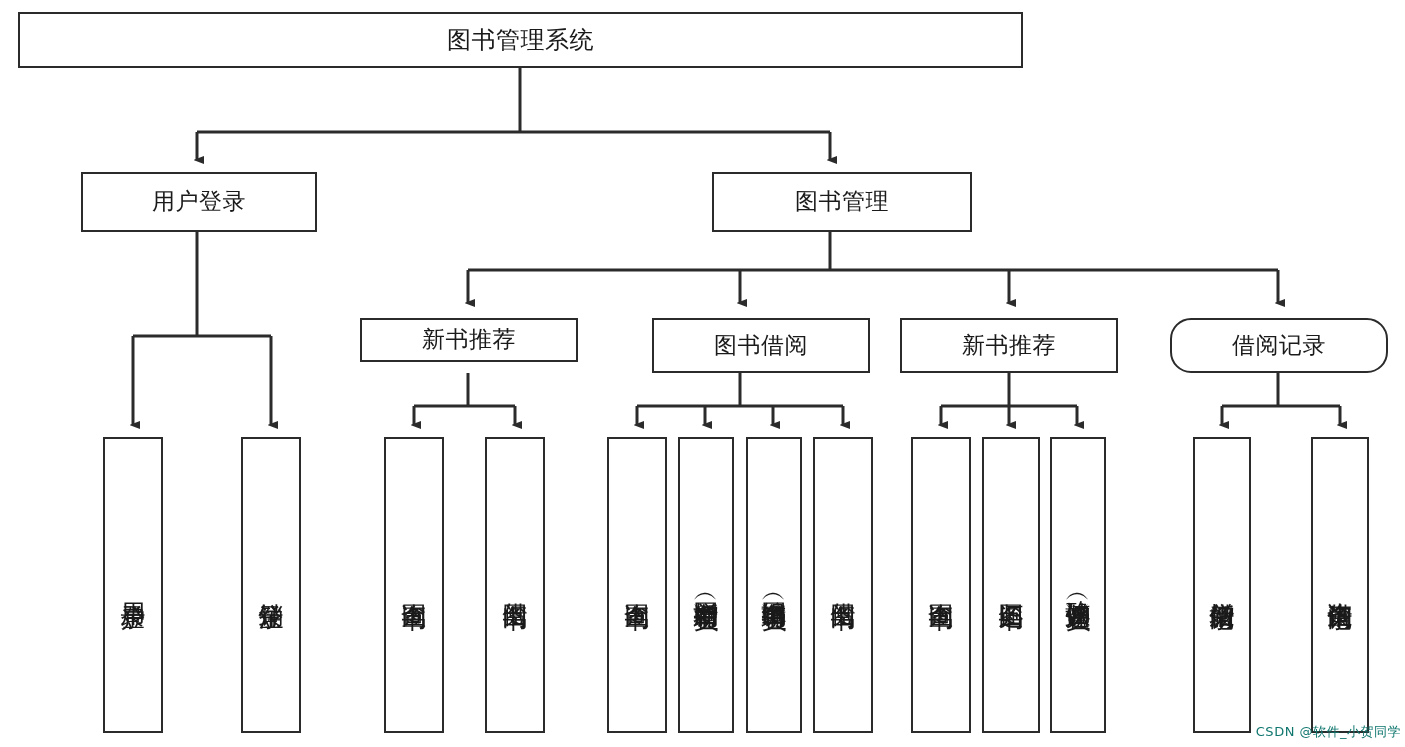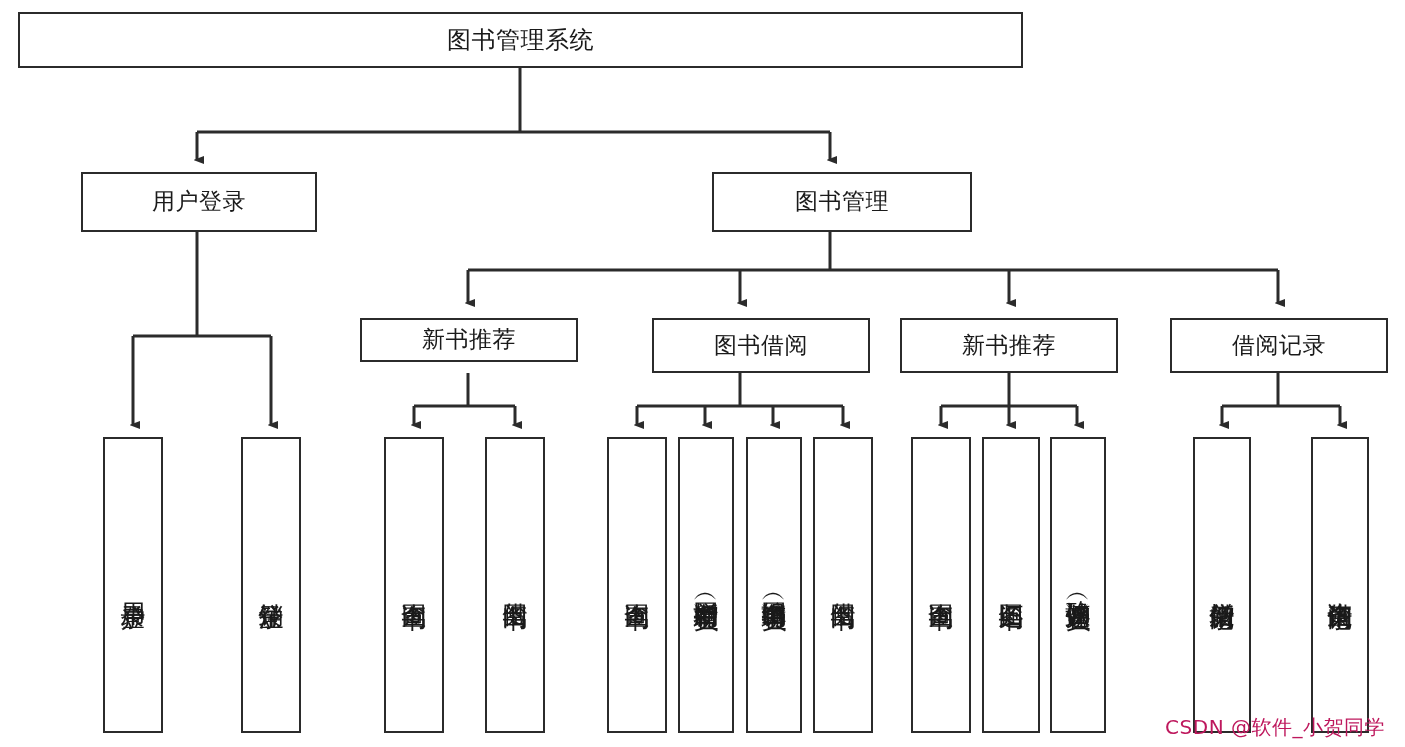--- a/index.html
+++ b/index.html
@@ -65,24 +65,24 @@
     line-height: 1;
     color: #1a1a1a;
     white-space: nowrap;
     text-align: center;
   }
   .leafwrap.tall .vlabel {
     font-size: 25px;
   }
   #watermark {
     position: absolute;
-    right: 20px;
+    right: 4px;
     bottom: 6px;
-    font-size: 20px;
-    color: #be185d;
+    font-size: 13px;
+    color: #0f766e;
     font-family: "DejaVu Sans", "Liberation Sans", sans-serif;
     white-space: nowrap;
     letter-spacing: 0.5px;
   }
 </style>
 </head>
 <body>
 
 <div id="canvas">
 
@@ -149,21 +149,21 @@
 
   <div class="node h" style="left:360px; top:318px; width:218px; height:44px;">
     <span class="label">新书推荐</span>
   </div>
   <div class="node h" style="left:632px; top:318px; width:218px; height:55px;margin-left:20px;">
     <span class="label">图书借阅</span>
   </div>
   <div class="node h" style="left:900px; top:318px; width:218px; height:55px;">
     <span class="label">新书推荐</span>
   </div>
-  <div class="node h" style="left:1170px; top:318px; width:218px; height:55px;">
+  <div class="node h" style="left:1170px; top:318px; width:218px; height:55px;border-radius:21px;">
     <span class="label">借阅记录</span>
   </div>
 
   <div class="leafwrap" style="left:103px; top:437px; width:60px; height:296px;">
     <span class="vlabel">用户登录</span>
   </div>
   <div class="leafwrap" style="left:241px; top:437px; width:60px; height:296px;">
     <span class="vlabel">注销登录</span>
   </div>
 

